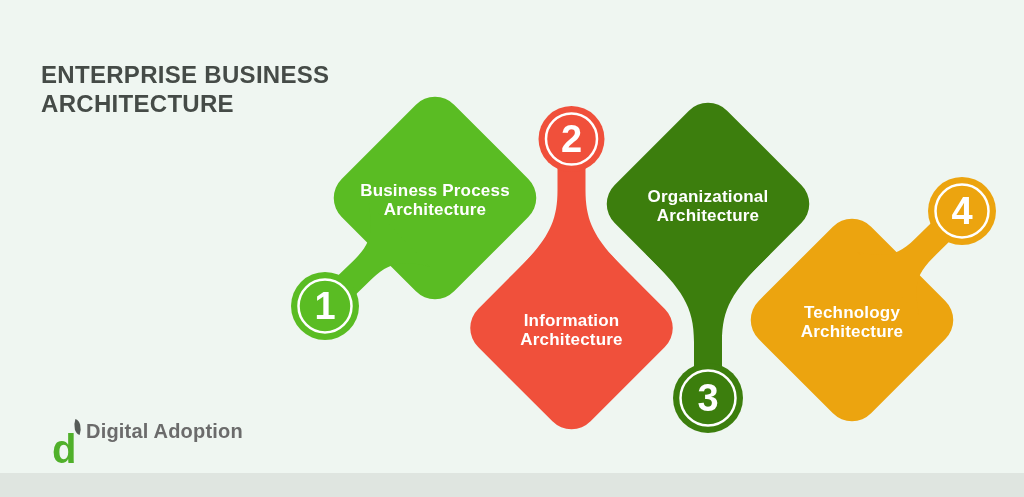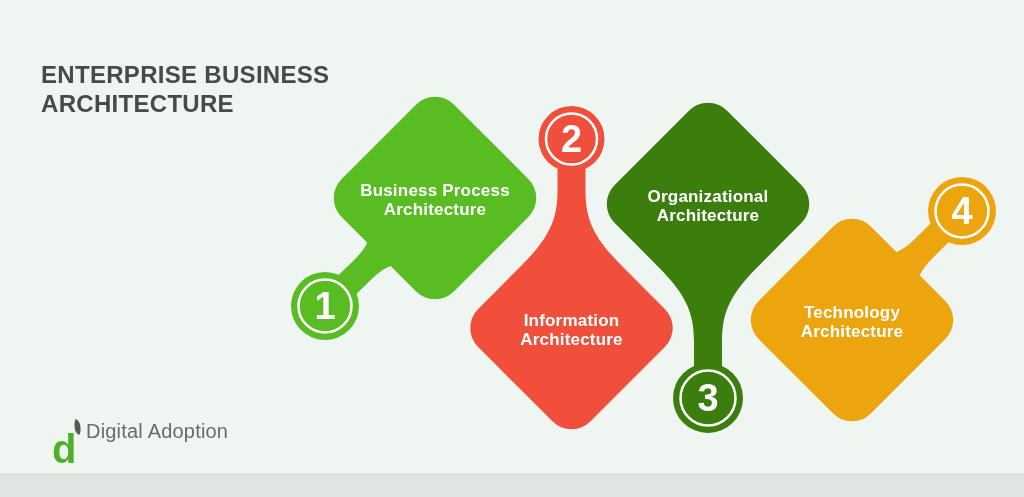--- a/index.html
+++ b/index.html
@@ -37,21 +37,21 @@
   }
   .logo-leaf{
     position:absolute;left:21px;top:-1px;
     width:9px;height:14px;
     background:#565b57;
     border-radius:0 100% 0 100%;
     transform:rotate(18deg);
   }
   .logo-text{
     margin-left:4px;margin-bottom:16px;
-    font-size:20px;font-weight:400;color:#6b6b6b;letter-spacing:.2px;
+    font-size:20px;font-weight:700;color:#6b6b6b;letter-spacing:.2px;
   }
 </style>
 </head>
 <body>
 
 <div class="canvas">
 
   <div class="title">
     <div>ENTERPRISE BUSINESS</div>
     <div>ARCHITECTURE</div>

